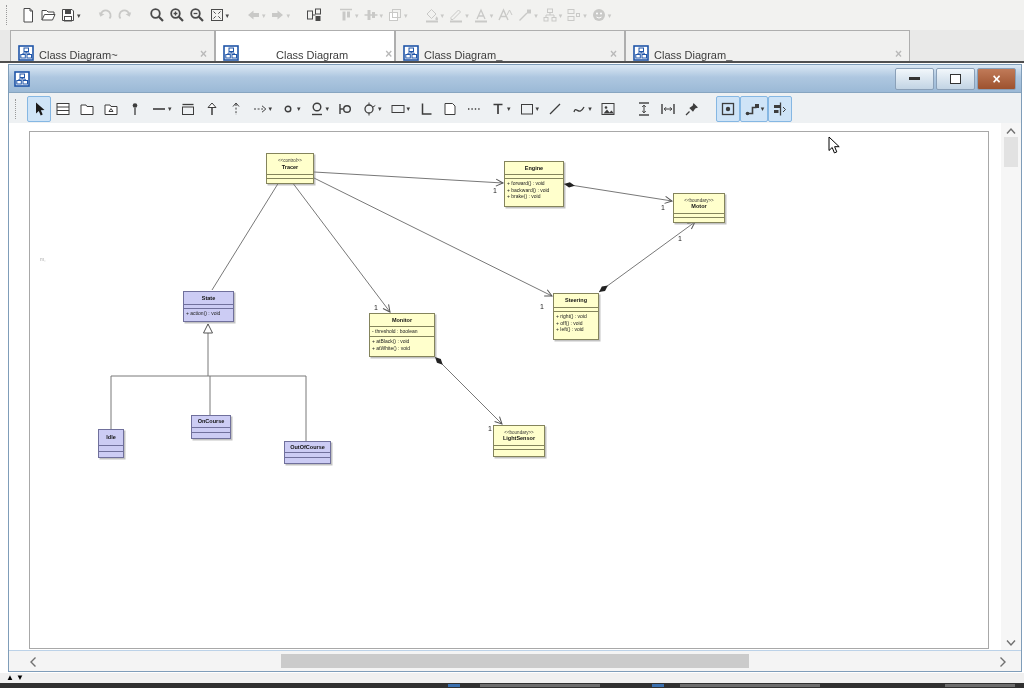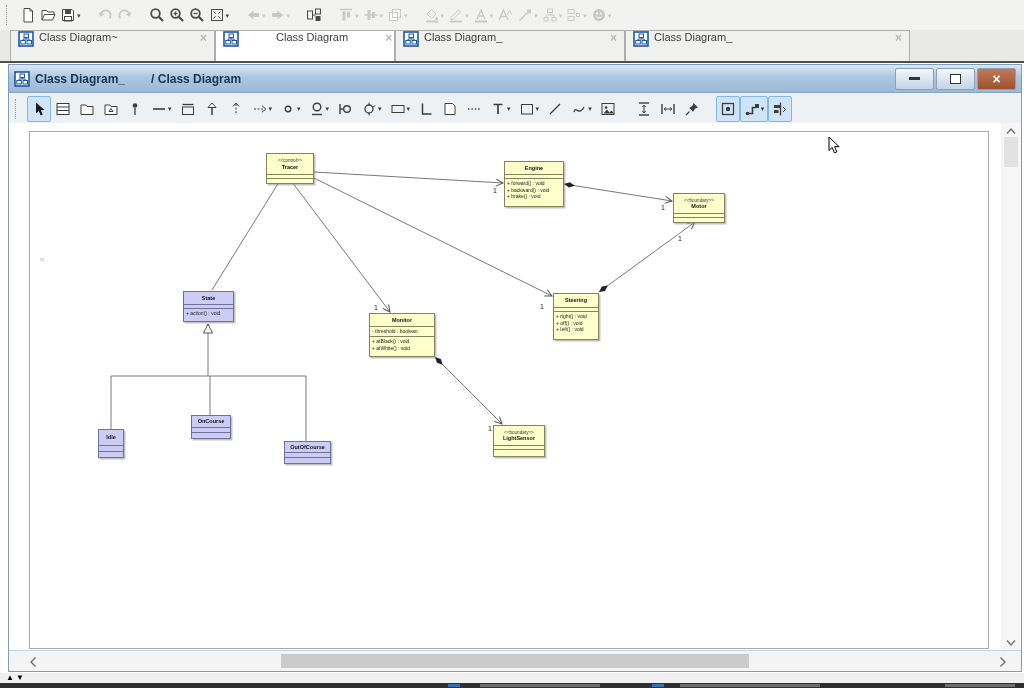--- a/index.html
+++ b/index.html
@@ -14,21 +14,21 @@
         padding:0 2px;position:relative;}
   .tbtn.disabled{color:#c9c9c7;}
   .tbtn .dd{font-size:7px;margin-left:1px;line-height:1;}
   .gap{width:12px;}
 
   
   .tabbar{position:absolute;left:0;top:30px;width:1024px;height:33px;background:#e9e9e8;
           border-bottom:2px solid #4f4f4f;box-sizing:border-box;display:flex;padding-left:10px;}
   .tabscroll{position:absolute;left:0px;top:33px;width:9px;font-size:8px;color:#000;
              display:flex;flex-direction:column;line-height:9px;}
-  .tab{display:flex;align-items:flex-start;gap:5px;padding:0 7px;background:#f0f0ef;
+  .tab{display:flex;align-items:flex-end;gap:5px;padding:0 7px;background:#f0f0ef;
        border:1px solid #aeaeae;border-bottom:none;font-size:11px;color:#3c3c3c;
        box-sizing:border-box;white-space:nowrap;overflow:hidden;}
   .tab.active{background:#ffffff;gap:37px;}
   .tab .tclose{margin-left:auto;color:#b9b9b9;font-size:12px;font-weight:bold;}
 
   
   .window{position:absolute;left:8px;top:64px;width:1014px;height:608px;background:#fff;
           border:1px solid #7f9db9;box-sizing:border-box;}
   .titlebar{height:27px;background:linear-gradient(#dbe8f4,#aec7e0 45%,#9bb9d6);
             display:flex;align-items:center;padding:0 5px;border-bottom:1px solid #87a5c0;}
@@ -329,23 +329,20 @@
   <div class="titlebar">
     <span id="title-icon">
         <svg width="16" height="16" viewBox="0 0 16 16">
           <rect x="1" y="1" width="14" height="14" fill="#fff" stroke="#2055a8" stroke-width="1.6"></rect>
           <rect x="6" y="3" width="4.5" height="3.5" fill="none" stroke="#2055a8"></rect>
           <rect x="2.8" y="9.5" width="4.5" height="3.5" fill="none" stroke="#2055a8"></rect>
           <rect x="9" y="9.5" width="4.5" height="3.5" fill="none" stroke="#2055a8"></rect>
           <path d="M8.2 6.5V8M5 9.5V8h6.2v1.5" fill="none" stroke="#2055a8"></path>
         </svg>
       </span>
-    <span class="title-text">
-      <span>Class Diagram_</span><span class="t2">/ Class Diagram</span>
-    </span>
     <span class="winbtns">
       <span class="wbtn">
           <span class="mini-glyph"></span>
         </span>
       <span class="wbtn">
           <span class="rest-glyph"></span>
         </span>
       <span class="wbtn close">
           <span class="close-glyph">×</span>
         </span>

